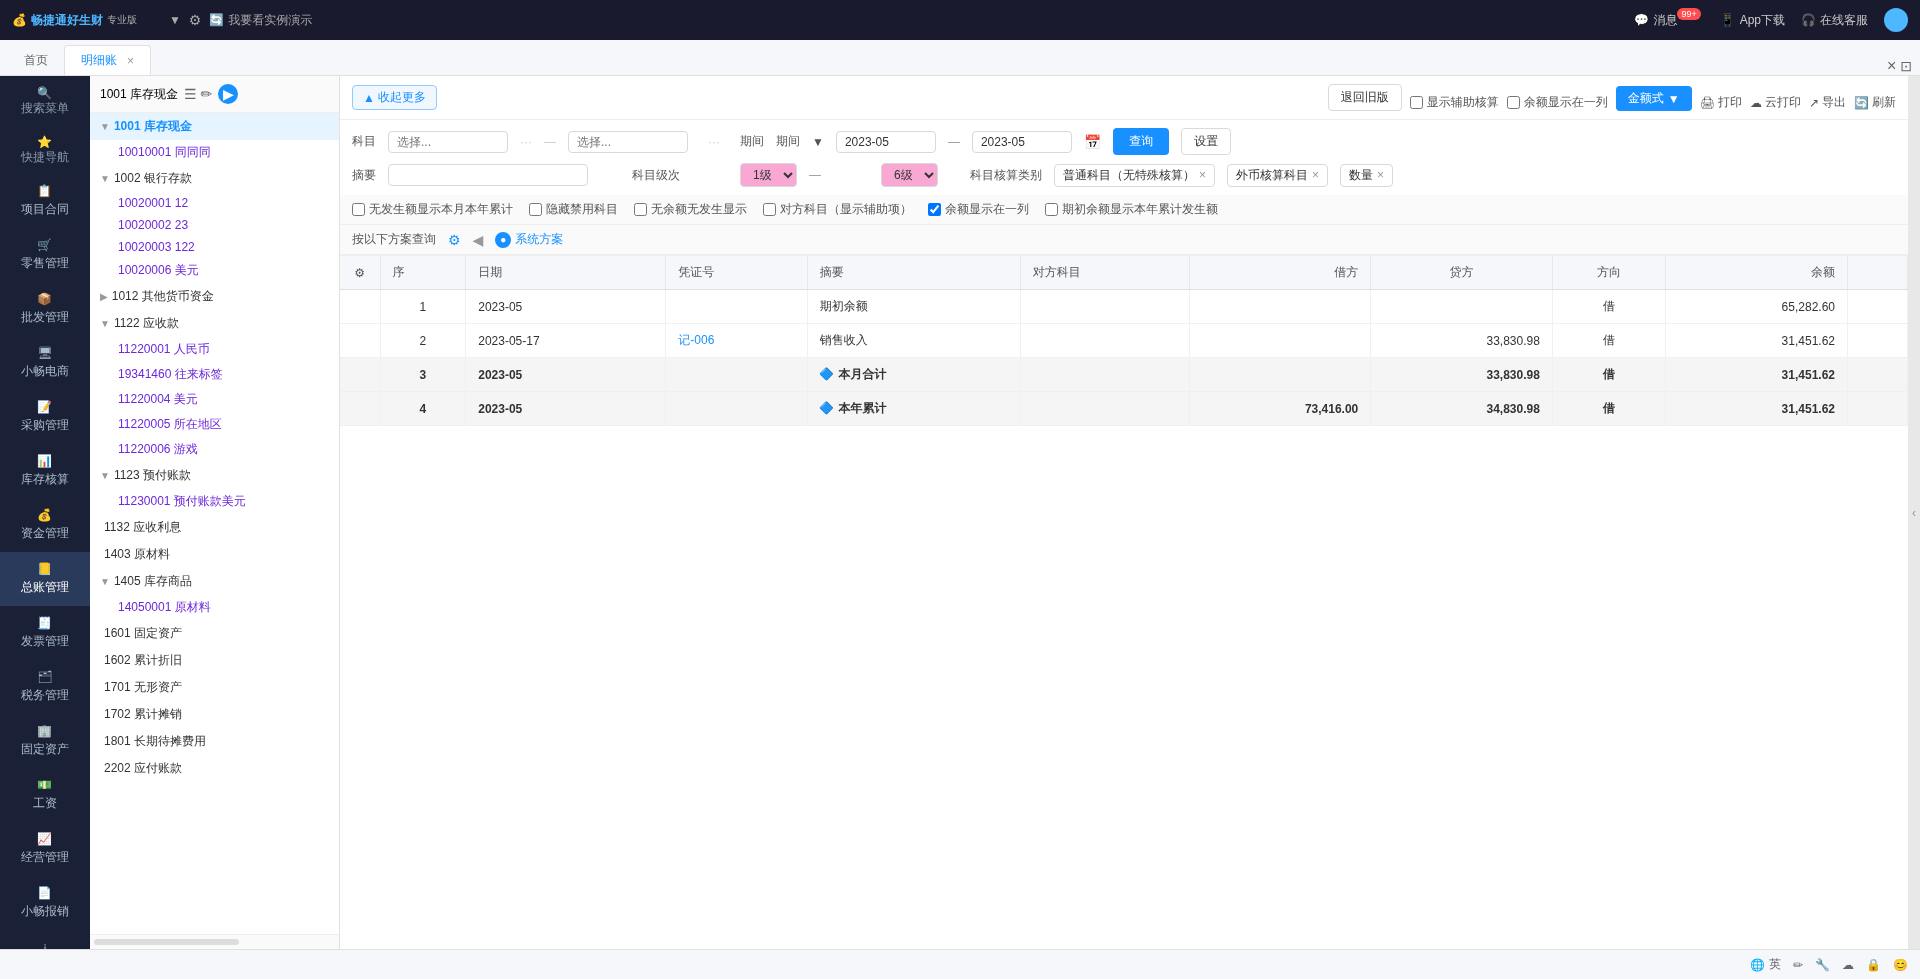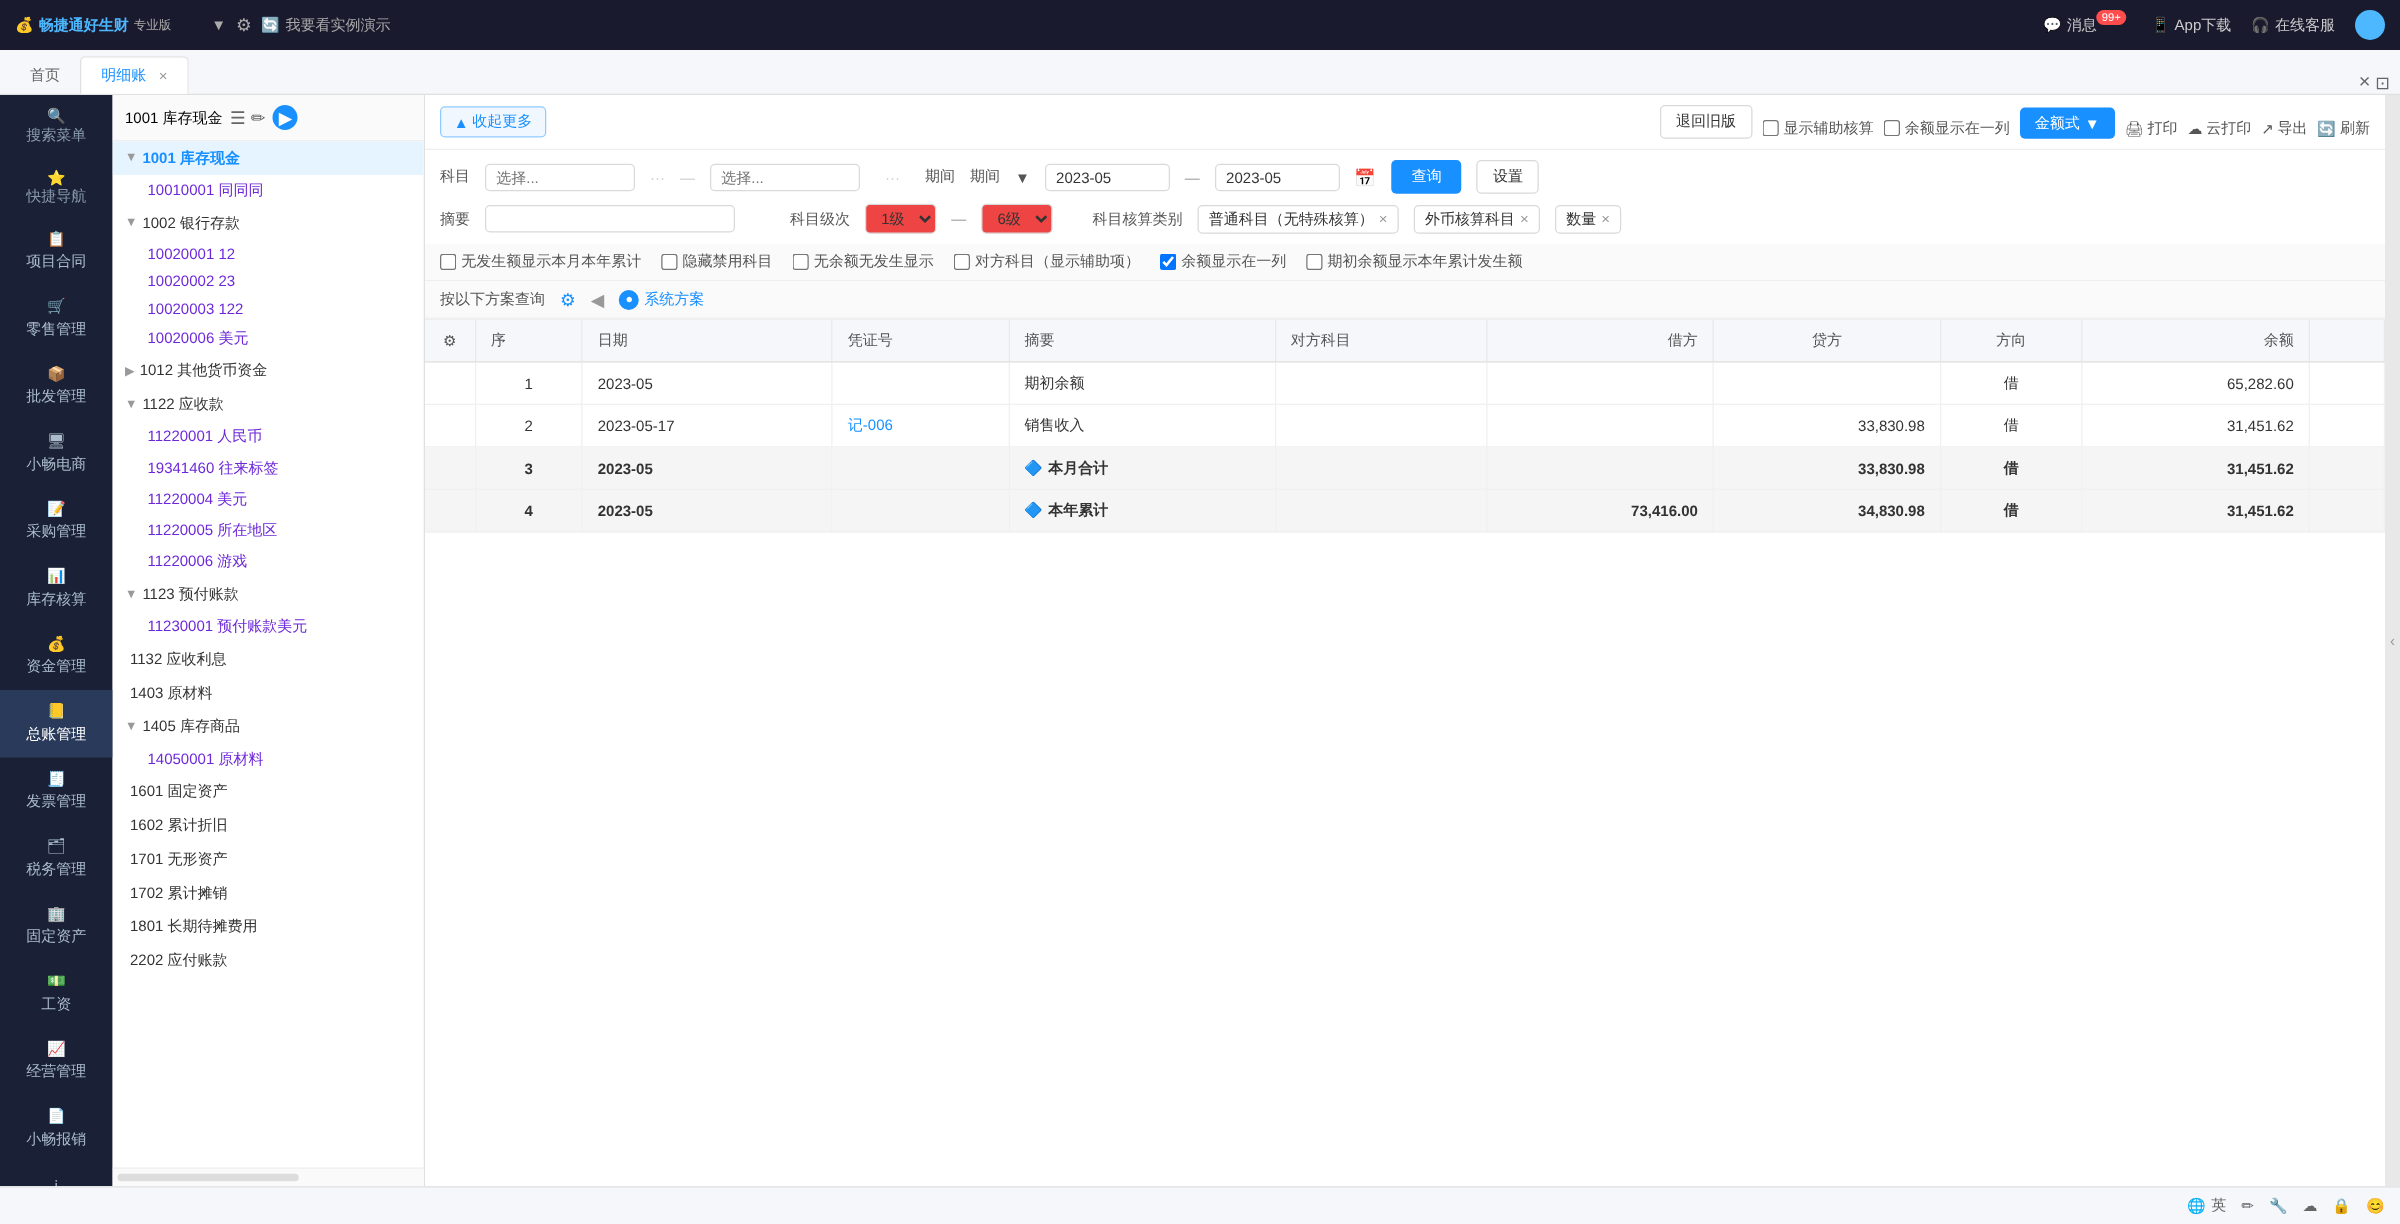--- a/index.html
+++ b/index.html
@@ -56,21 +56,21 @@
 
     
     .ledger-header { padding: 8px 12px; display: flex; align-items: center; justify-content: space-between; border-bottom: 1px solid #eee; background: white; flex-shrink: 0; }
     .ledger-header-left { display: flex; align-items: center; gap: 8px; }
     .back-btn { background: none; border: 1px solid #d9d9d9; border-radius: 4px; padding: 4px 12px; cursor: pointer; color: #333; font-size: 12px; }
     .amount-style-btn { background: #1890ff; color: white; border: none; border-radius: 4px; padding: 4px 12px; cursor: pointer; font-size: 12px; display: flex; align-items: center; gap: 4px; }
     .header-checkbox { display: flex; align-items: center; gap: 4px; cursor: pointer; color: #555; font-size: 12px; }
     .header-action-btn { background: none; border: none; cursor: pointer; color: #555; font-size: 12px; display: flex; align-items: center; gap: 3px; }
     .filter-label { color: #555; font-size: 12px; white-space: nowrap; }
     .filter-input { border: 1px solid #d9d9d9; border-radius: 4px; padding: 3px 8px; font-size: 12px; color: #333; min-width: 100px; background: white; }
-    .filter-select { border: 1px solid #d9d9d9; border-radius: 4px; padding: 3px 8px; font-size: 12px; color: #333; background: #ef4444; cursor: pointer; }
+    .filter-select { border: 1px solid #d9d9d9; border-radius: 4px; padding: 3px 8px; font-size: 12px; color: #333; background: #f9a8d4; cursor: pointer; margin-left: 48px; }
     .filter-tag { background: white; border: 1px solid #d9d9d9; border-radius: 4px; padding: 2px 8px; font-size: 11px; color: #333; display: flex; align-items: center; gap: 4px; }
     .filter-tag-close { cursor: pointer; color: #999; }
     .date-input { border: 1px solid #d9d9d9; border-radius: 4px; padding: 3px 8px; font-size: 12px; color: #333; width: 100px; }
     .query-btn { background: #1890ff; color: white; border: none; border-radius: 4px; padding: 5px 16px; cursor: pointer; font-size: 12px; }
     .setting-btn { background: none; border: 1px solid #d9d9d9; border-radius: 4px; padding: 4px 12px; cursor: pointer; color: #333; font-size: 12px; }
     .system-plan { display: flex; align-items: center; gap: 4px; color: #1890ff; cursor: pointer; font-size: 12px; }
     .plan-icon { width: 16px; height: 16px; background: #1890ff; border-radius: 50%; display: inline-flex; align-items: center; justify-content: center; color: white; font-size: 10px; }
 
     
     .checkbox-filter-row { padding: 6px 12px; display: flex; align-items: center; gap: 16px; border-bottom: 1px solid #eee; background: #fafafa; flex-shrink: 0; flex-wrap: wrap; }

